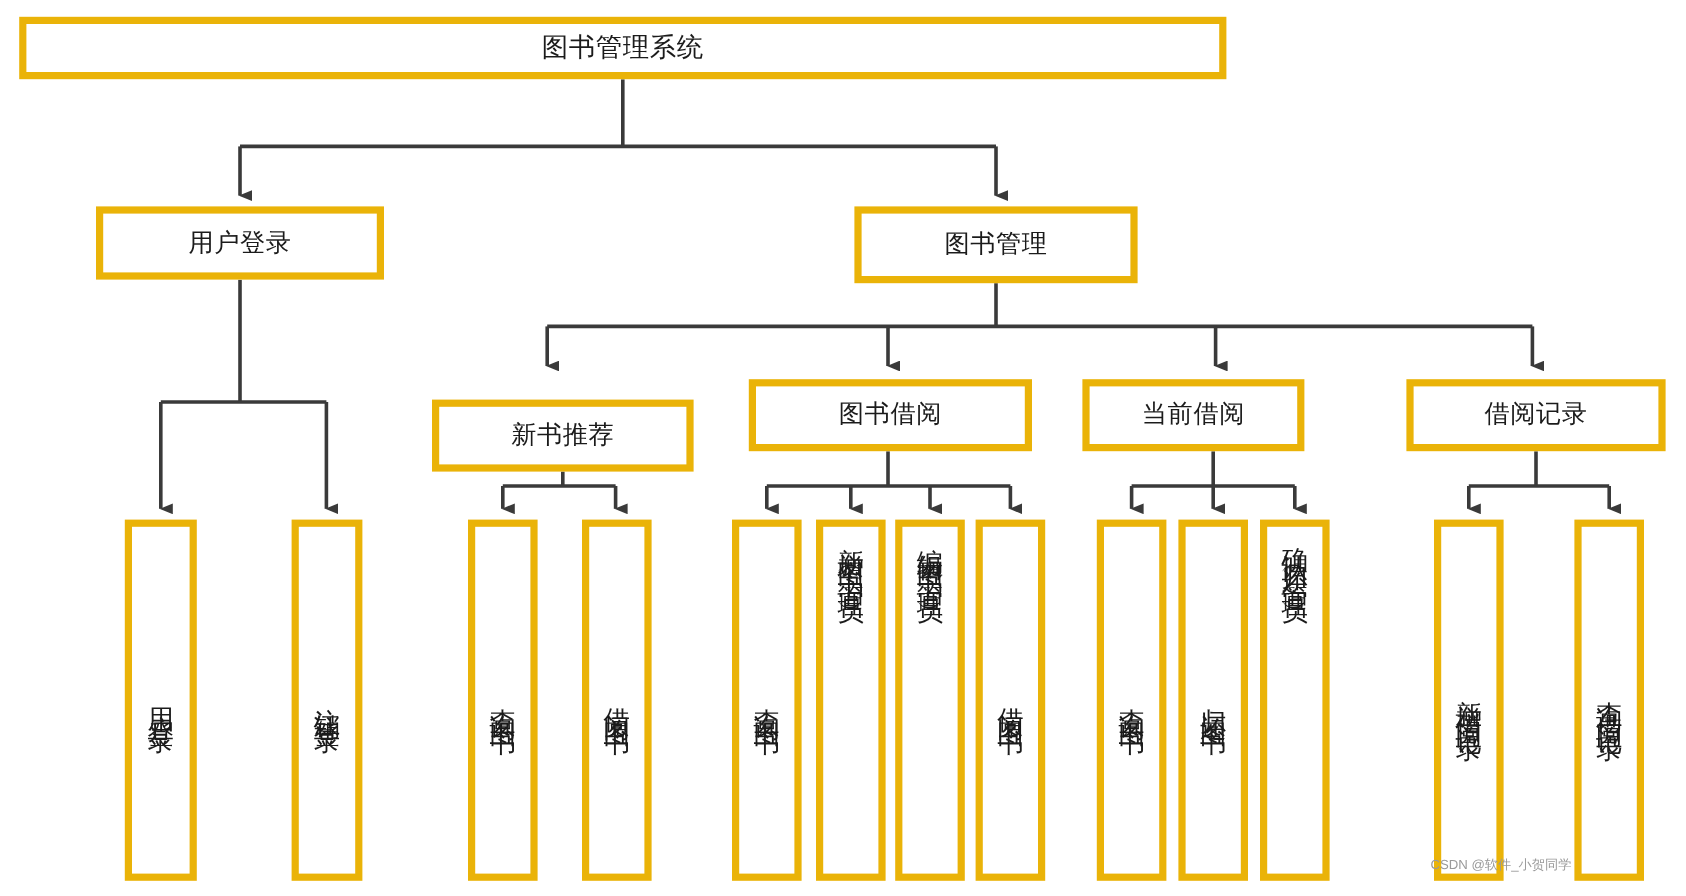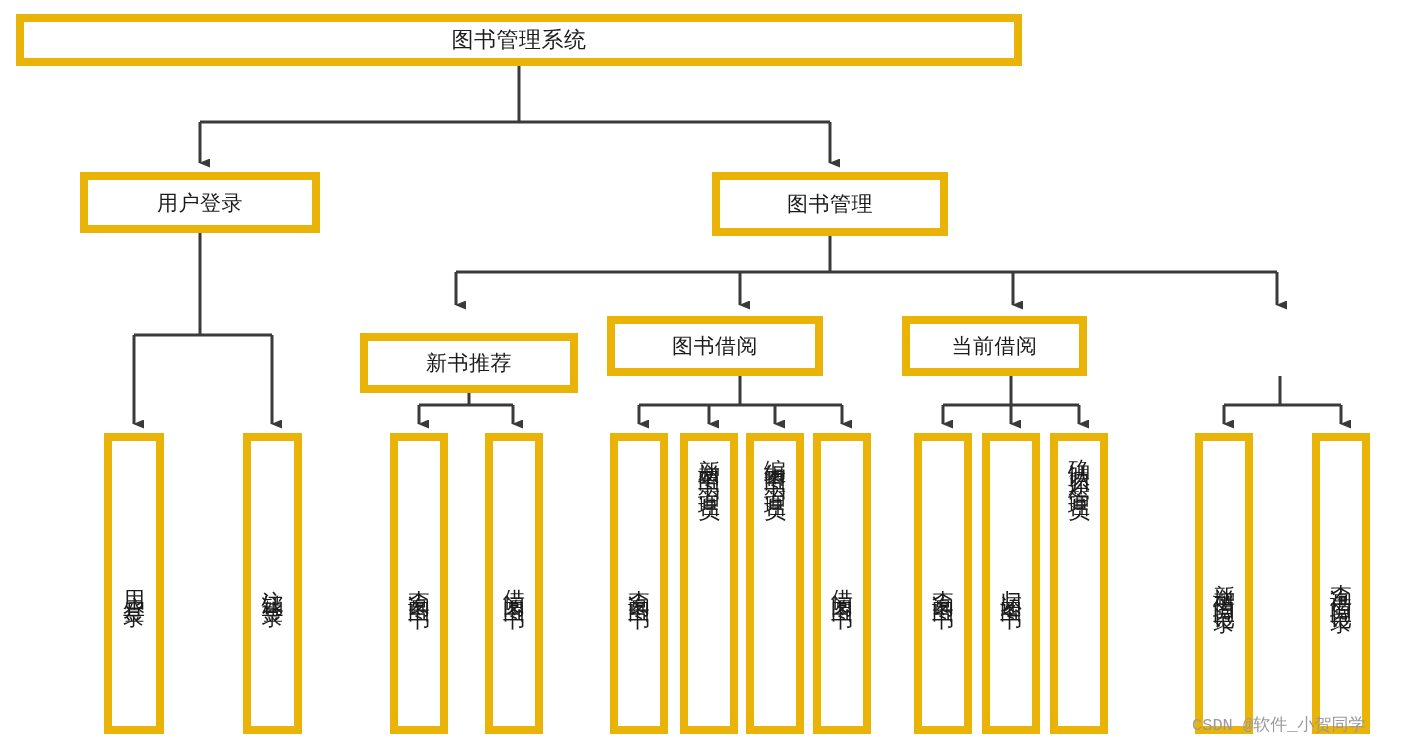--- a/index.html
+++ b/index.html
@@ -23,21 +23,21 @@
     left: 0;
     top: 0;
     width: 1405px;
     height: 747px;
     pointer-events: none;
   }
   .node {
     position: absolute;
     box-sizing: border-box;
     background: #ffffff;
-    border: 8px solid #eab308;
+    border: 6px solid #eab308;
     display: flex;
     align-items: center;
     justify-content: center;
     color: #1b1b1b;
     z-index: 2;
   }
   .node-label {
     display: block;
     text-align: center;
     line-height: 1.12;
@@ -63,25 +63,25 @@
     letter-spacing: 6px;
     margin: 0 auto;
   }
   .node.vertical.centered {
     align-items: center;
   }
   .watermark {
     position: absolute;
     left: 1192px;
     top: 713px;
-    font-size: 17px;
+    font-size: 11px;
     color: #9a9a9a;
     white-space: nowrap;
     z-index: 5;
-    font-family: Liberation Mono, monospace;
+    font-family: Liberation Sans, sans-serif;
   }
 </style>
 </head>
 <body>
 
 <div id="diagram-root">
 
   <svg id="connectors" viewBox="0 0 1405 747" width="1405" height="747">
     <defs>
       <marker id="arrowhead" markerWidth="9" markerHeight="11" refX="4.5" refY="10" orient="auto" markerUnits="userSpaceOnUse">
@@ -141,28 +141,31 @@
   </div>
 
   <div class="node horizontal" style="left:712px; top:172px; width:236px; height:64px;">
     <span class="node-label">图书管理</span>
   </div>
 
   <div class="node horizontal" style="left:360px; top:333px; width:218px; height:60px;">
     <span class="node-label">新书推荐</span>
   </div>
 
-  <div class="node horizontal" style="left:607px; top:316px; width:216px; height:60px;">
+  <div class="node horizontal" style="left:624px; top:316px; width:236px; height:60px;">
     <span class="node-label">图书借阅</span>
   </div>
 
   <div class="node horizontal" style="left:902px; top:316px; width:185px; height:60px;">
     <span class="node-label">当前借阅</span>
   </div>
 
+  <div class="node horizontal" style="left:1172px; top:316px; width:216px; height:60px;">
+    <span class="node-label">借阅记录</span>
+  </div>
 
   <div class="node vertical centered" style="left:104px; top:433px; width:60px; height:301px;">
     <span class="node-label">用户登录</span>
   </div>
 
   <div class="node vertical centered" style="left:243px; top:433px; width:59px; height:301px;">
     <span class="node-label">注销登录</span>
   </div>
 
   <div class="node vertical centered" style="left:390px; top:433px; width:58px; height:301px;">

